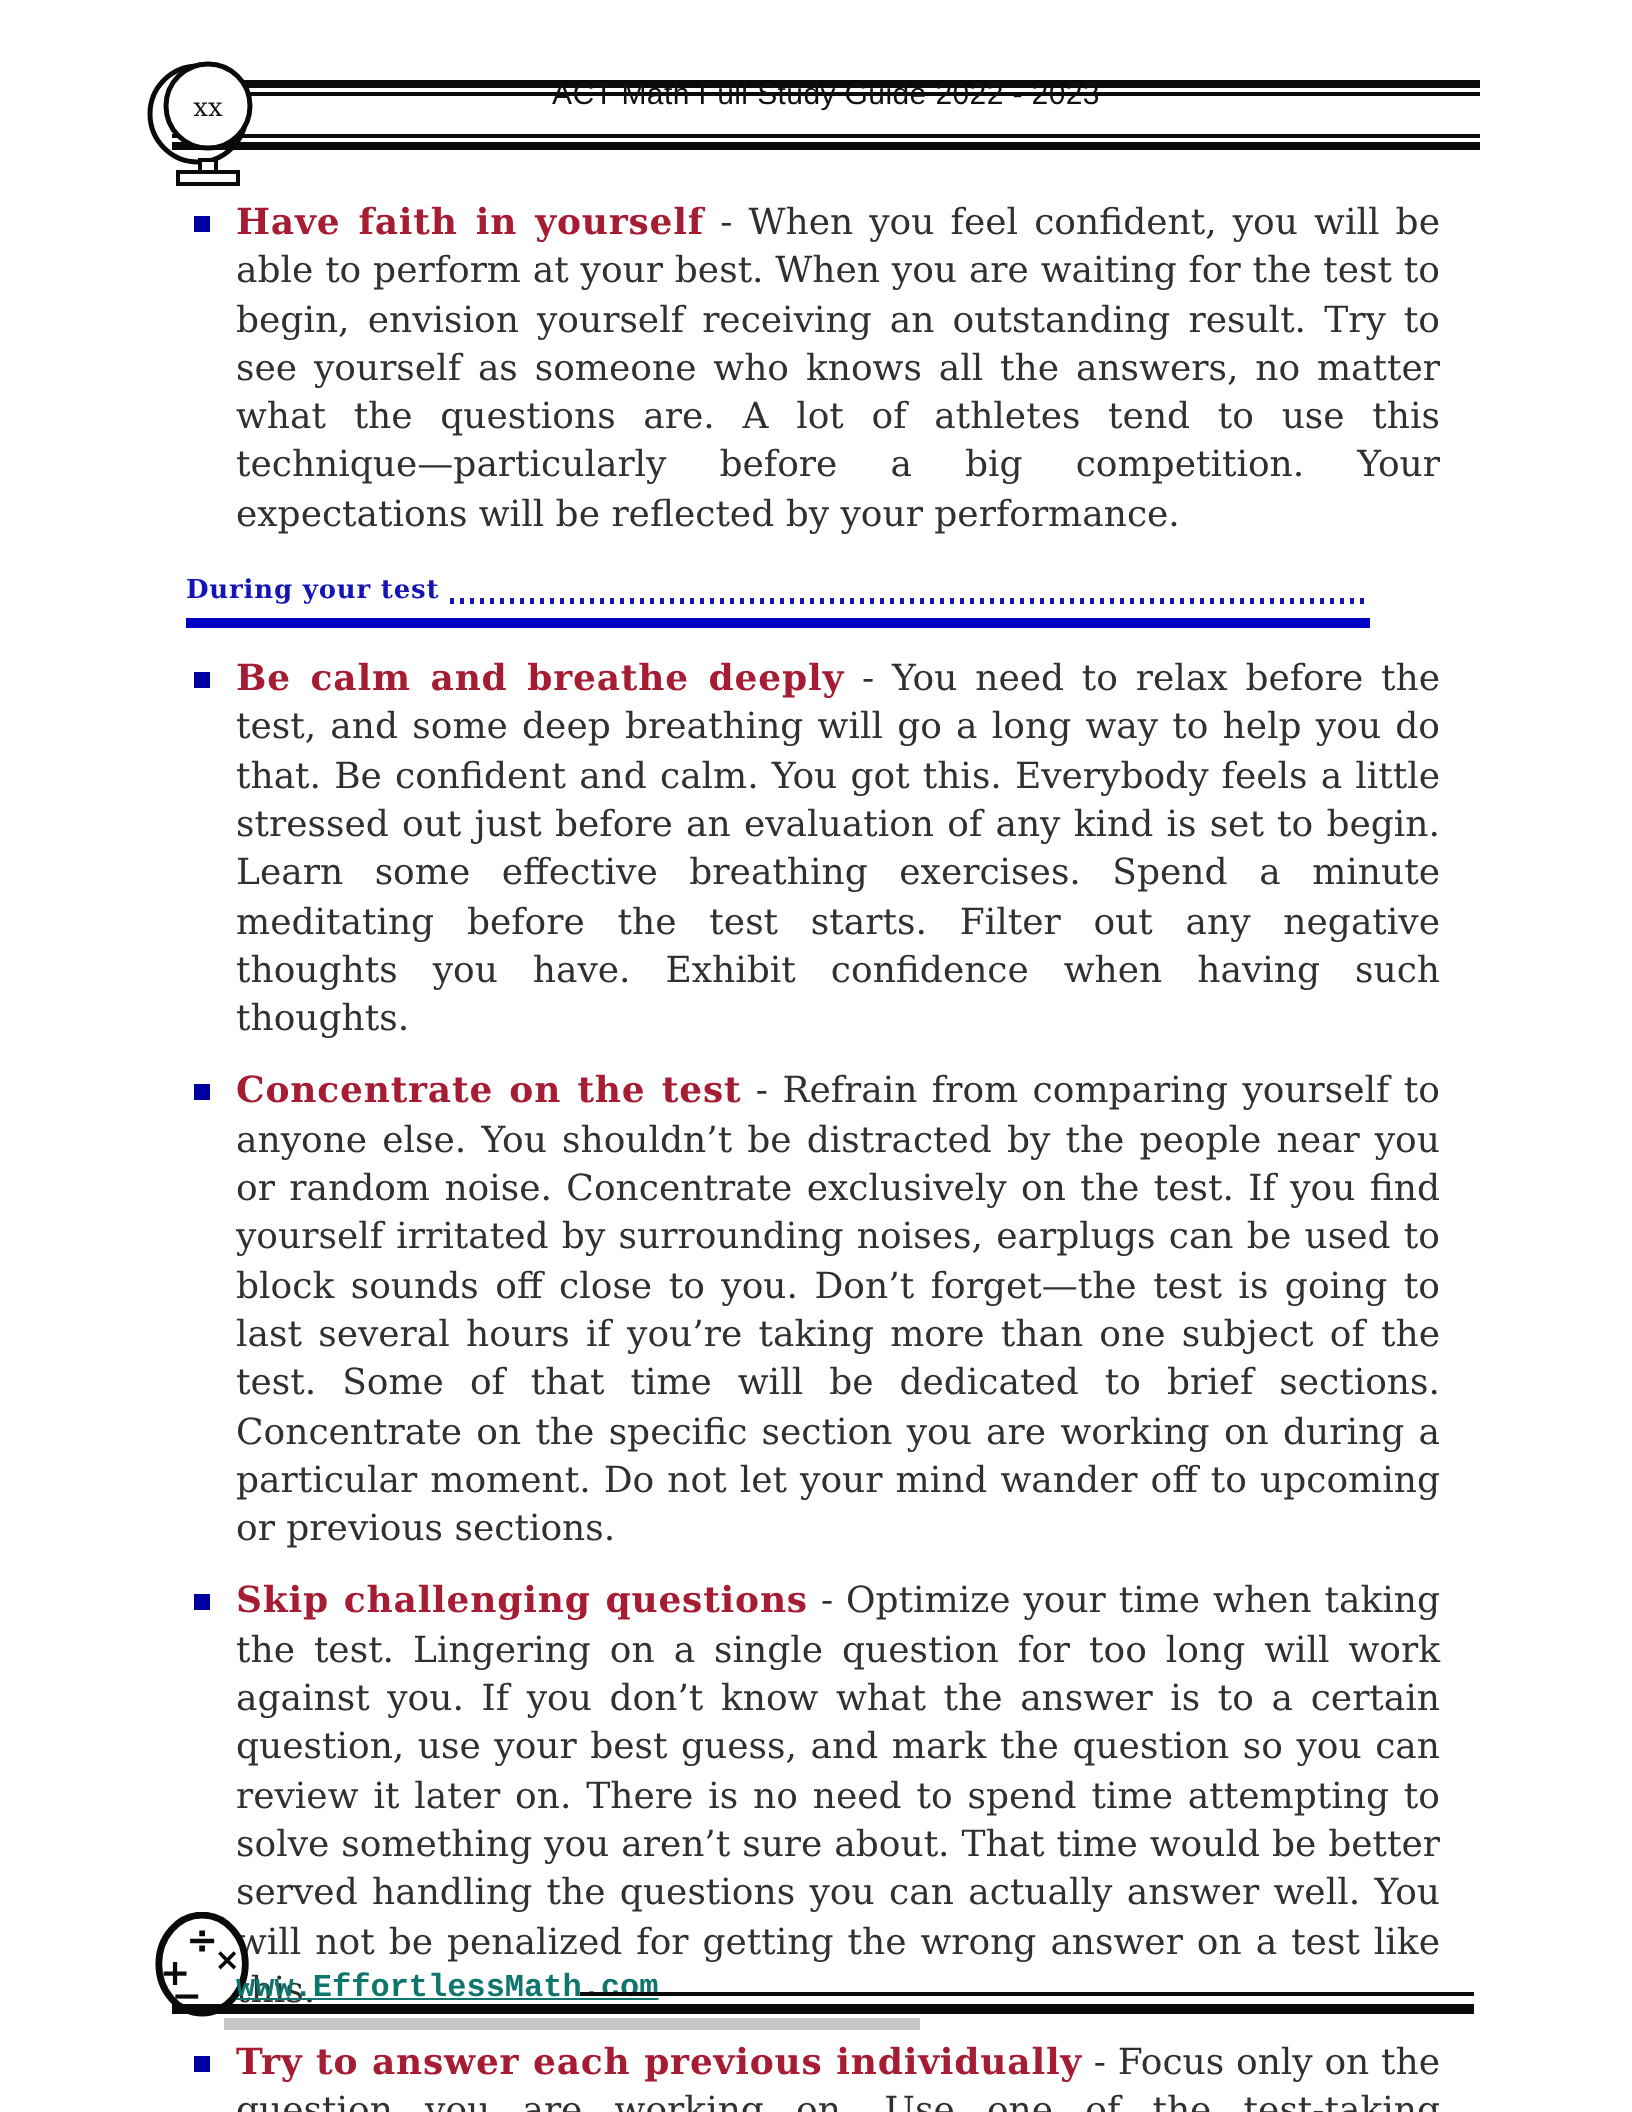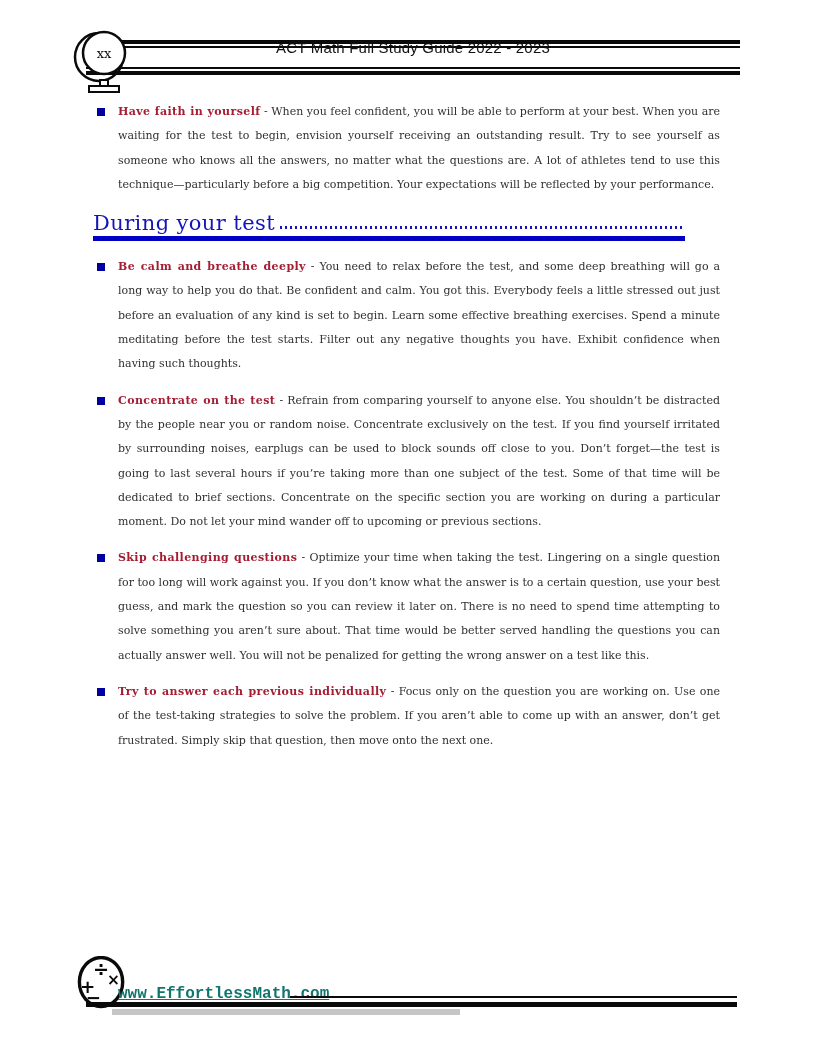--- a/index.html
+++ b/index.html
@@ -13,25 +13,25 @@
   .hr-b1{top:67px;height:2px;}
   .hr-b2{top:71px;height:4px;}
   .header-title{position:absolute;left:86px;right:76px;top:39px;text-align:center;
         font-family:"Liberation Sans", sans-serif;font-size:15px;color:#111;letter-spacing:.2px;}
   .globe{position:absolute;left:70px;top:24px;width:64px;height:74px;}
 
   
   .main{position:absolute;left:93px;top:100px;width:627px;}
   .tip{display:flex;margin:0 0 12px 0;}
   .tip-marker{flex:0 0 8px;width:8px;height:8px;background:#0000A0;margin:8px 13px 0 4px;}
-  .tip-text{flex:1;margin:0;text-align:justify;font-size:11px;line-height:24.3px;color:#303030;}
+  .tip-text{flex:1;margin:0;text-align:justify;font-size:18px;line-height:24.3px;color:#303030;}
   .tip-heading{font-weight:bold;color:#A51C33;letter-spacing:.4px;}
 
   .section-head{display:flex;align-items:flex-end;width:592px;margin:16px 0 0 0;}
-  .section-title{font-weight:normal;font-size:21px;line-height:20px;color:#1414B8;
+  .section-title{font-weight:bold;font-size:13px;line-height:20px;color:#1414B8;
         white-space:nowrap;letter-spacing:.4px;}
   .leader-dots{flex:1;height:3px;margin:0 0 4px 5px;
         background:repeating-linear-gradient(90deg,#1414B8 0 2px,transparent 2px 5px);}
   .section-bar{width:592px;height:5px;background:#0000C4;margin:3px 0 14px 0;}
 
   
   .f-thin{position:absolute;left:290px;width:447px;top:996px;height:2px;background:#0a0a0a;}
   .f-thick{position:absolute;left:86px;width:651px;top:1002px;height:5px;background:#0a0a0a;}
   .f-shadow{position:absolute;left:112px;width:348px;top:1009px;height:6px;background:#c6c6c6;}
   .math-logo{position:absolute;left:77px;top:956px;width:50px;height:54px;}

